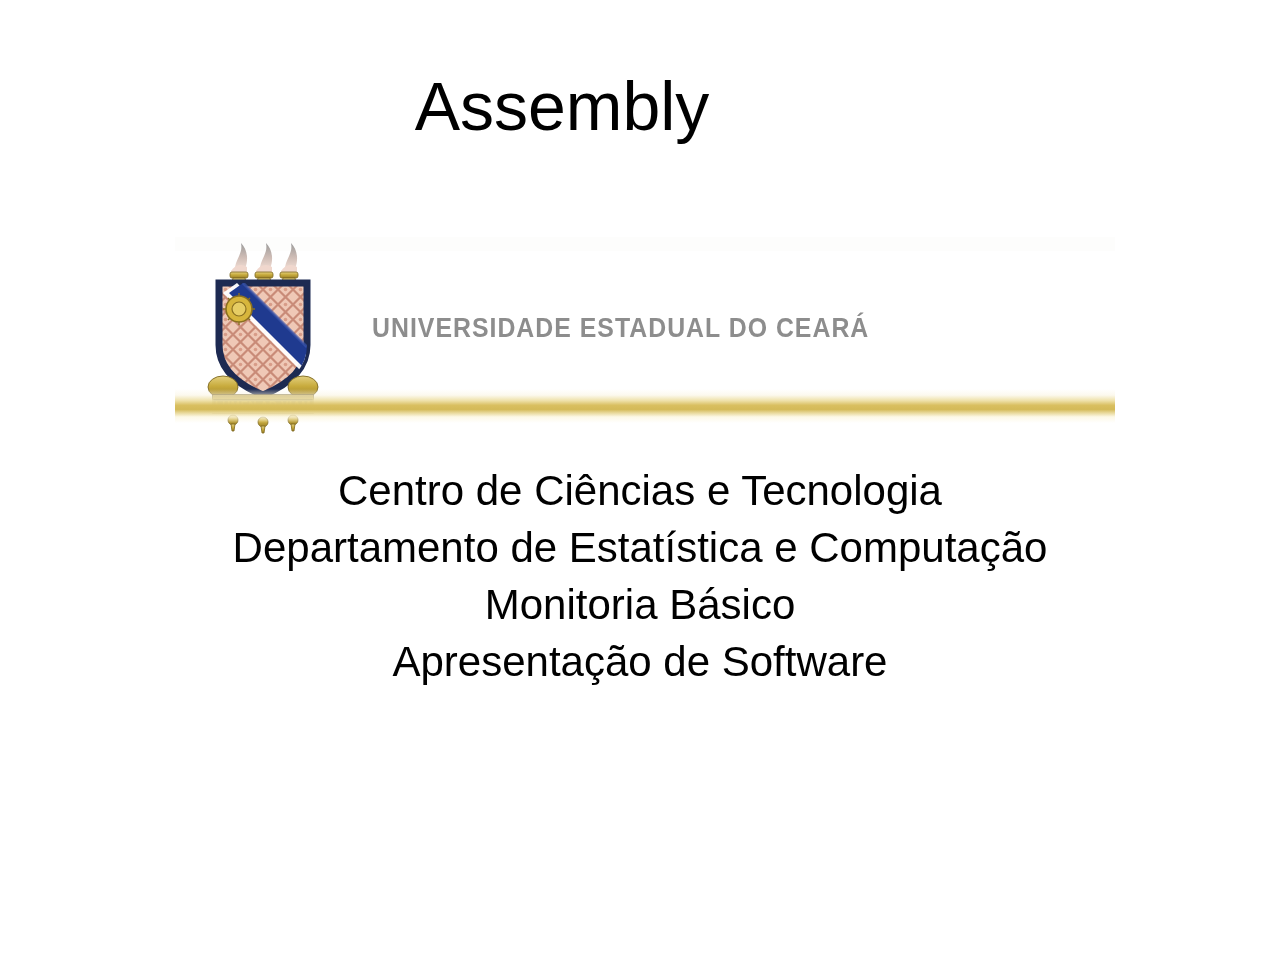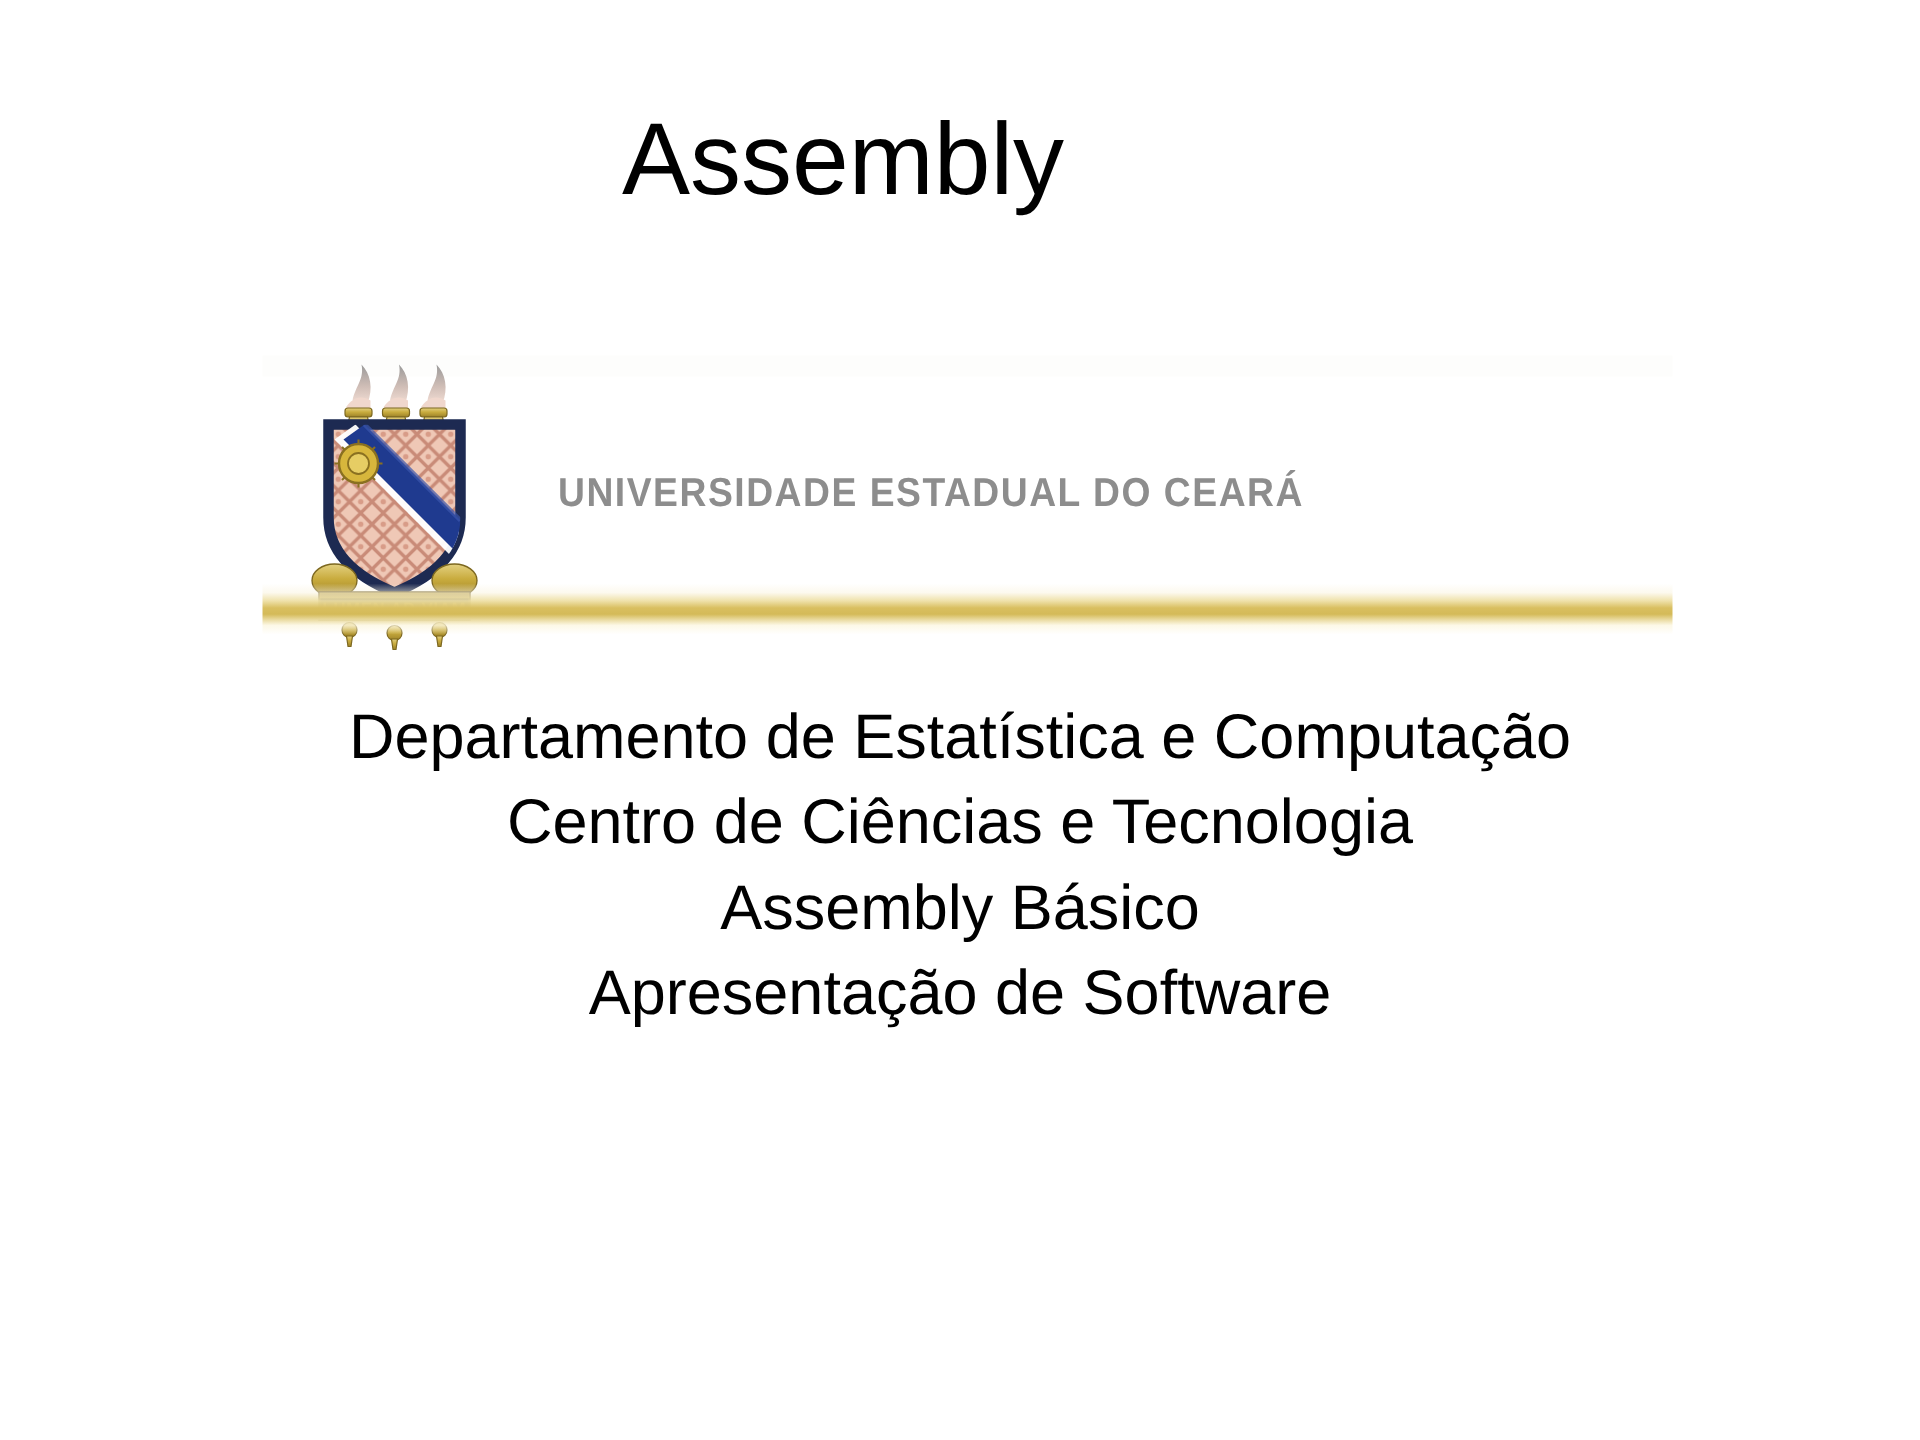--- a/index.html
+++ b/index.html
@@ -227,19 +227,19 @@
         </g>
       </svg>
     </div>
 
     <div class="wordmark">UNIVERSIDADE ESTADUAL DO CEARÁ</div>
 
     <div class="gold-bar"></div>
   </div>
 
   <div class="body-text">
+    <span class="line">Centro de Ciências e Tecnologia</span>
     <span class="line">Departamento de Estatística e Computação</span>
-    <span class="line">Centro de Ciências e Tecnologia</span>
-    <span class="line">Assembly Básico</span>
+    <span class="line">Monitoria Básico</span>
     <span class="line">Apresentação de Software</span>
   </div>
 
 </div>
 
 </body></html>

